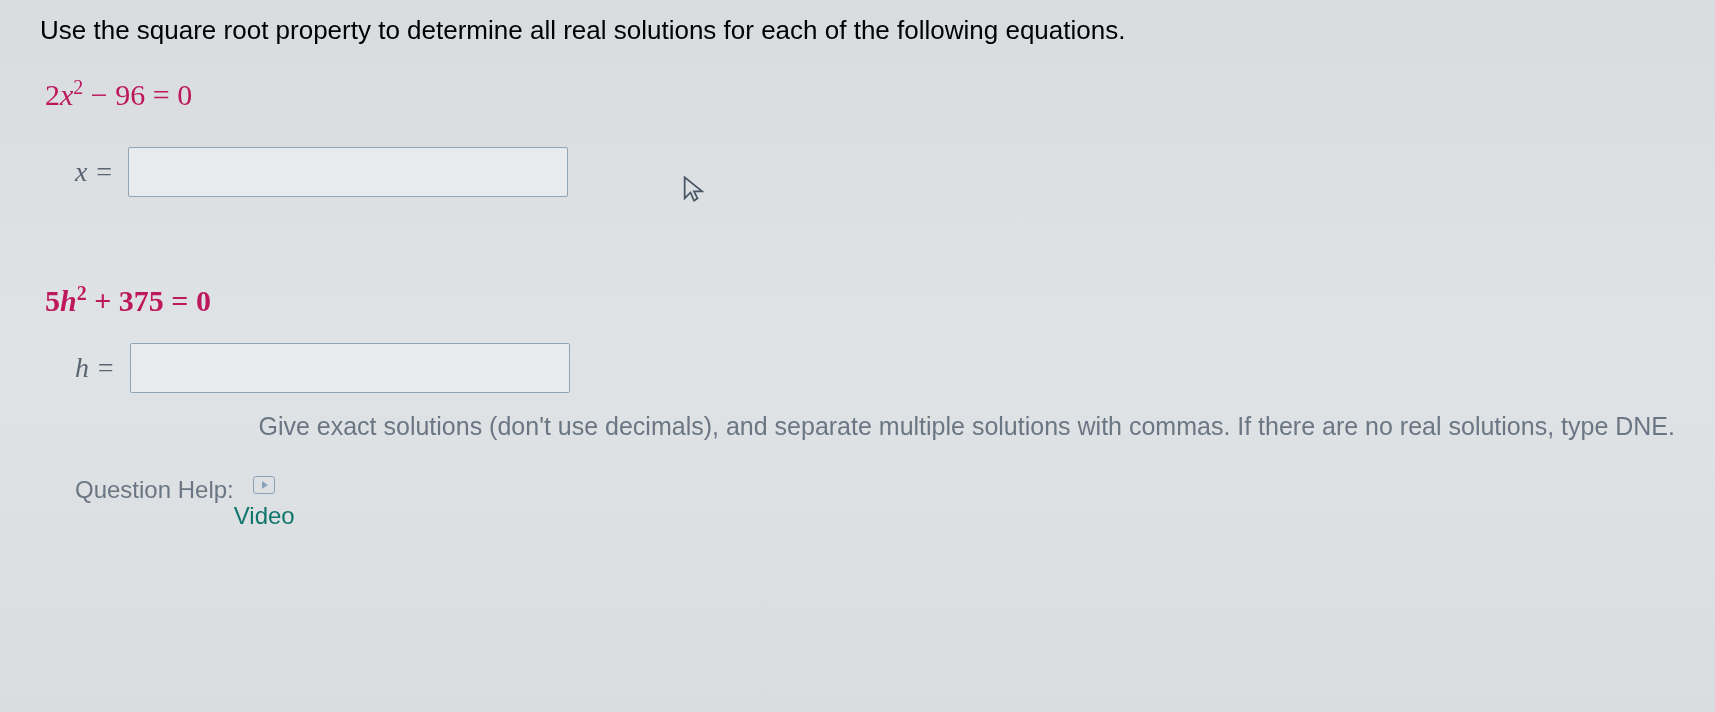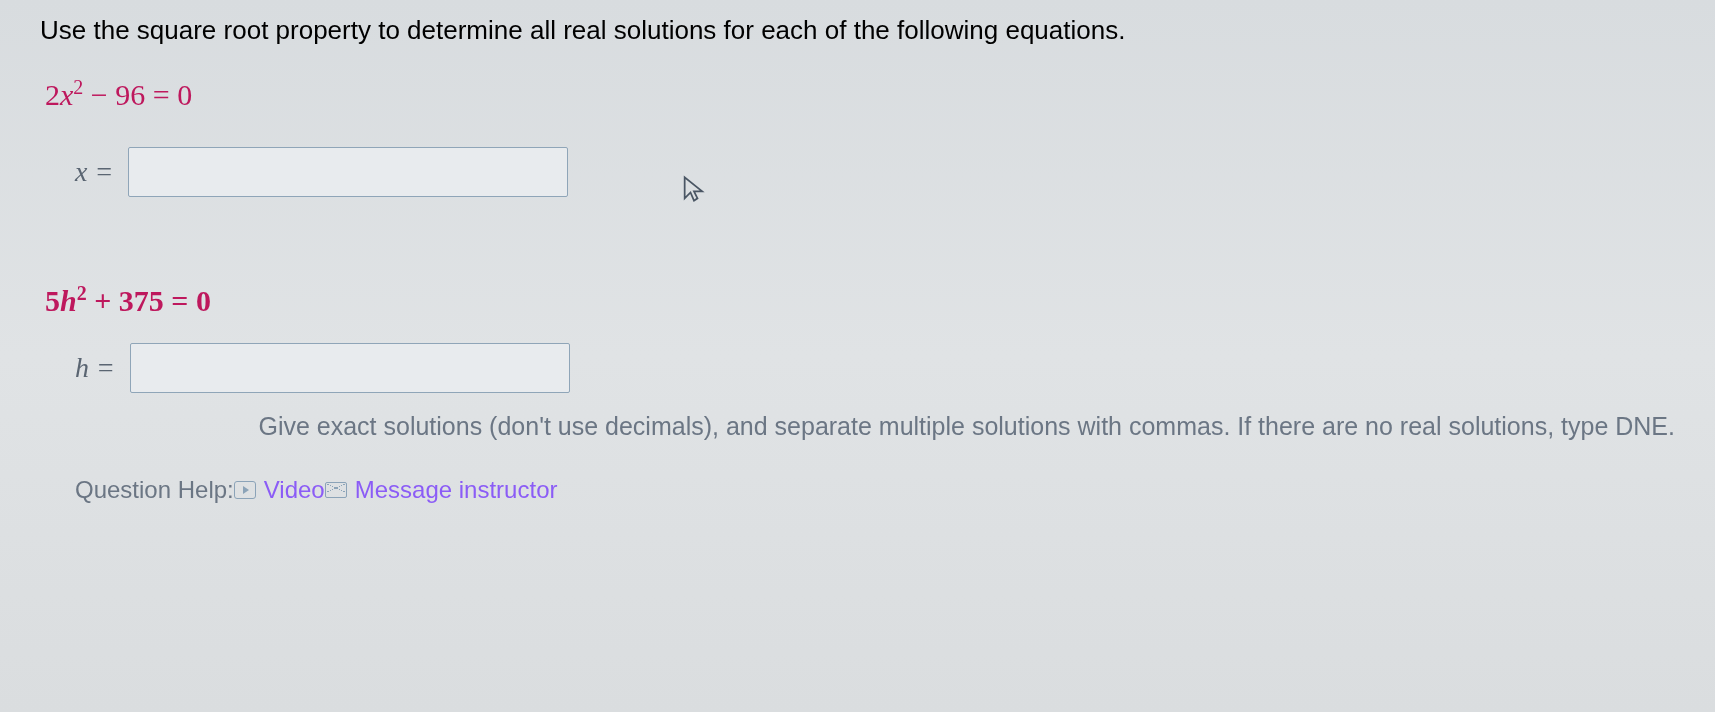--- a/index.html
+++ b/index.html
@@ -89,22 +89,23 @@
     }
     
     .help-label {
       color: #6b7684;
     }
     
     .help-link {
       display: flex;
       align-items: center;
       gap: 8px;
-      color: #8b5cf6;
+      color: #0f766e;
       cursor: pointer;
+      flex-direction: column;
     }
     
     .video-icon {
       width: 22px;
       height: 18px;
       border: 1.5px solid #8ba3b8;
       border-radius: 3px;
       display: flex;
       align-items: center;
       justify-content: center;
@@ -189,17 +190,13 @@
 </div>
 
 <div class="hint-text">Give exact solutions (don't use decimals), and separate multiple solutions with commas. If there are no real solutions, type DNE.</div>
 
 <div class="help-row">
   <span class="help-label">Question Help:</span>
   <div class="help-link">
     <span class="video-icon"></span>
     <span>Video</span>
   </div>
-  <div class="help-link">
-    <span class="message-icon"></span>
-    <span>Message instructor</span>
-  </div>
 </div>
 
 </body></html>

